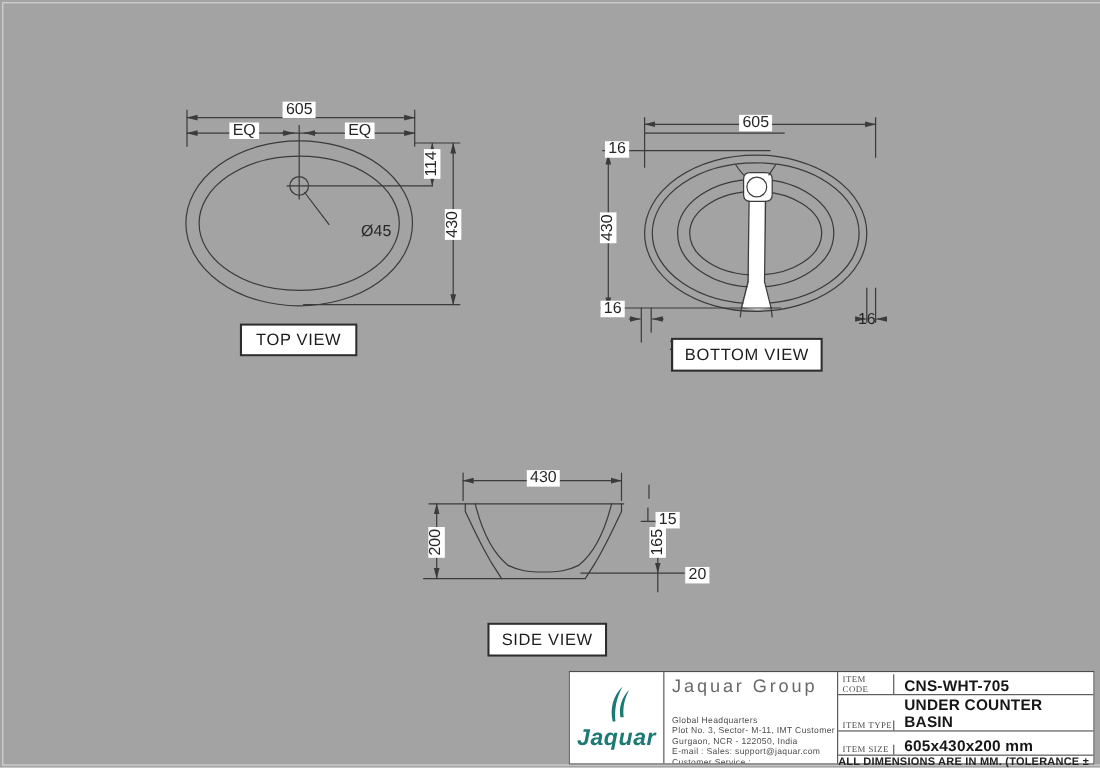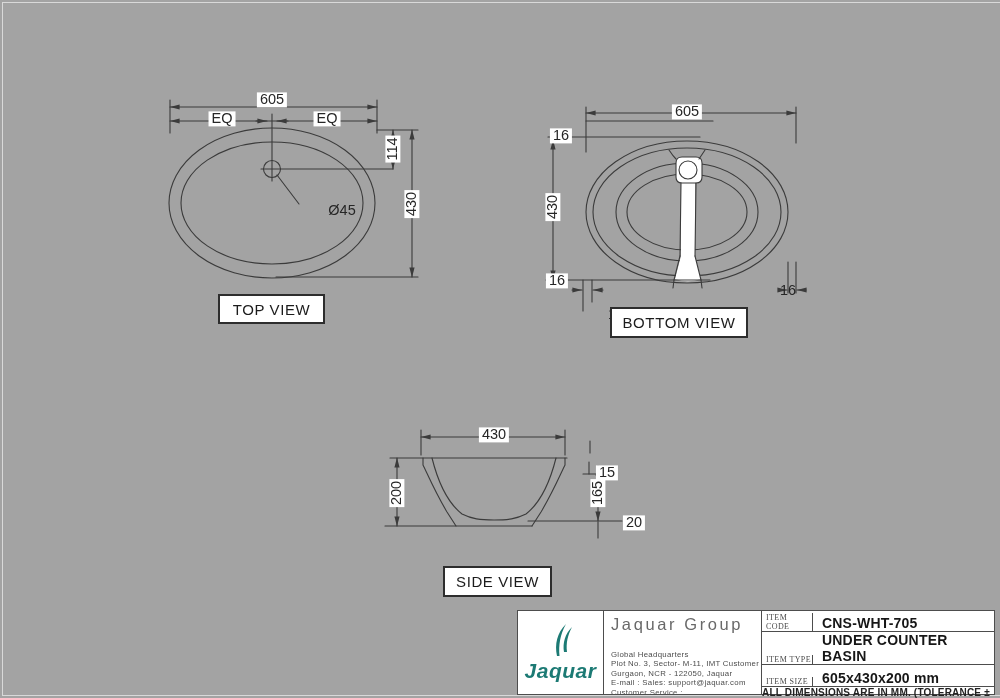--- a/index.html
+++ b/index.html
@@ -163,21 +163,21 @@
       <svg width="34" height="36" viewBox="0 0 34 36">
         <path d="M13,34 C10.5,22 13,11 22,2 C16,13 14.5,23 15.5,34 Z" fill="#1c7a74"></path>
         <path d="M20,30 C18.5,21 21,12 28,5 C23.5,13.5 22,21.5 23,30 Z" fill="#1c7a74"></path>
       </svg>
       <div class="tb-wordmark" style="color:#1c7a74">Jaquar</div>
     </div>
     <div class="tb-company">
       <div class="tb-company-name">Jaquar Group</div>
       <div class="tb-addr">Global Headquarters</div>
       <div class="tb-addr">Plot No. 3, Sector- M-11, IMT Customer</div>
-      <div class="tb-addr">Gurgaon, NCR - 122050, Jaquar</div>
+      <div class="tb-addr">Gurgaon, NCR - 122050, India</div>
       <div class="tb-addr">E-mail : Sales: support@jaquar.com</div>
       <div class="tb-addr">Customer Service : service@jaquar.com</div>
     </div>
     <div class="tb-right">
       <div class="tb-row">
         <div class="tb-cell-label">ITEM CODE</div>
         <div class="tb-cell-value">CNS-WHT-705</div>
       </div>
       <div class="tb-row">
         <div class="tb-cell-label">ITEM TYPE</div>

